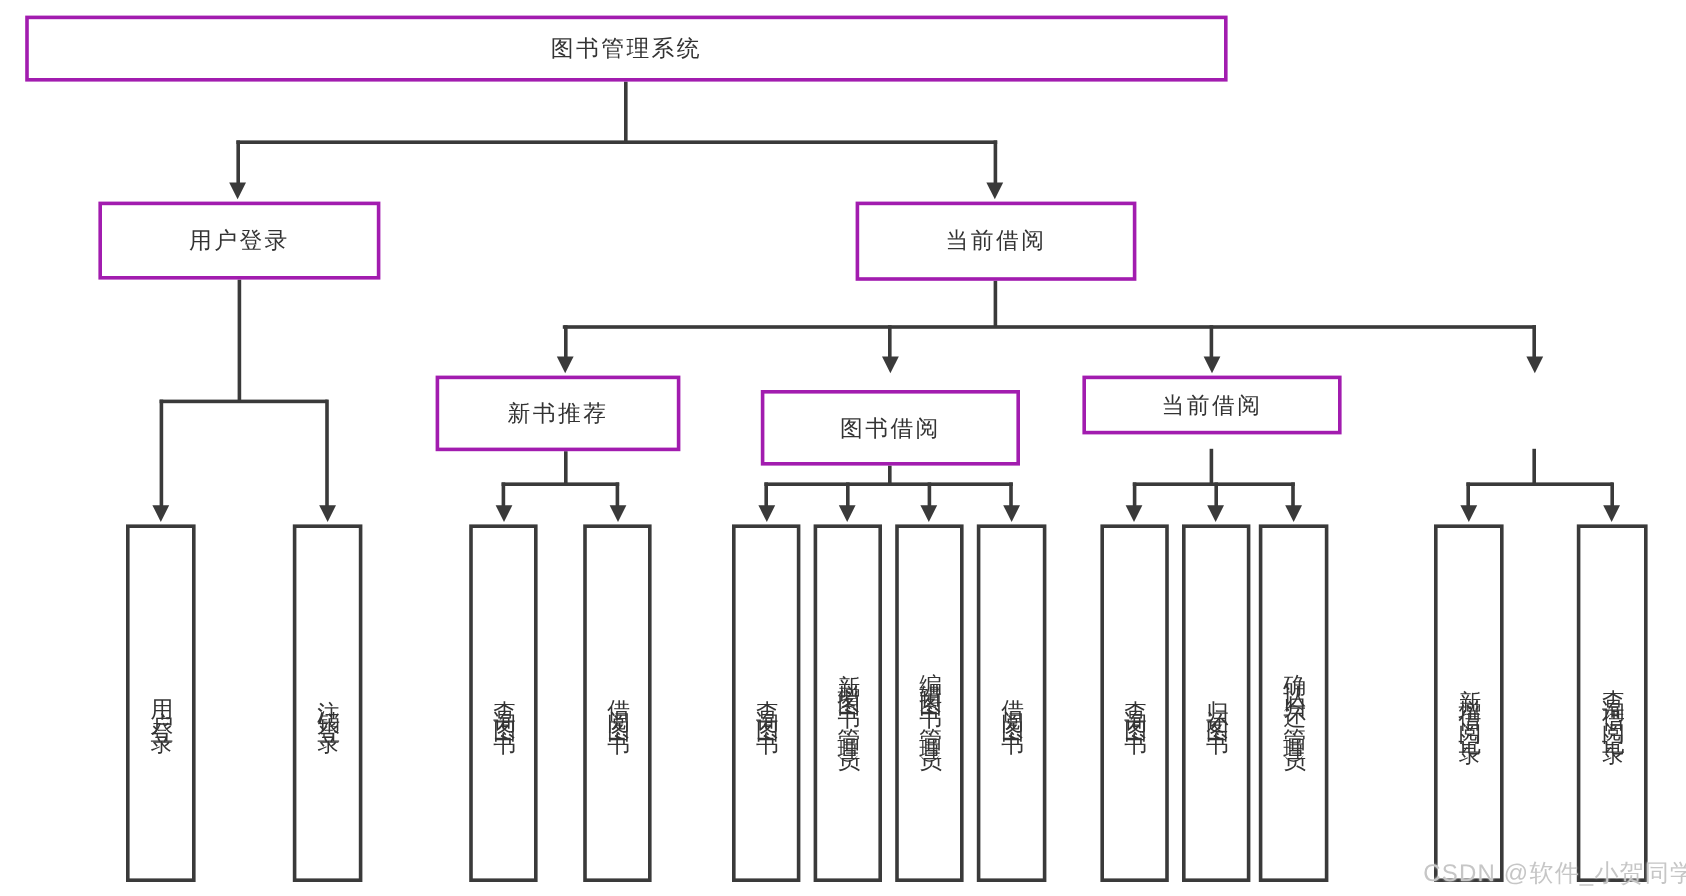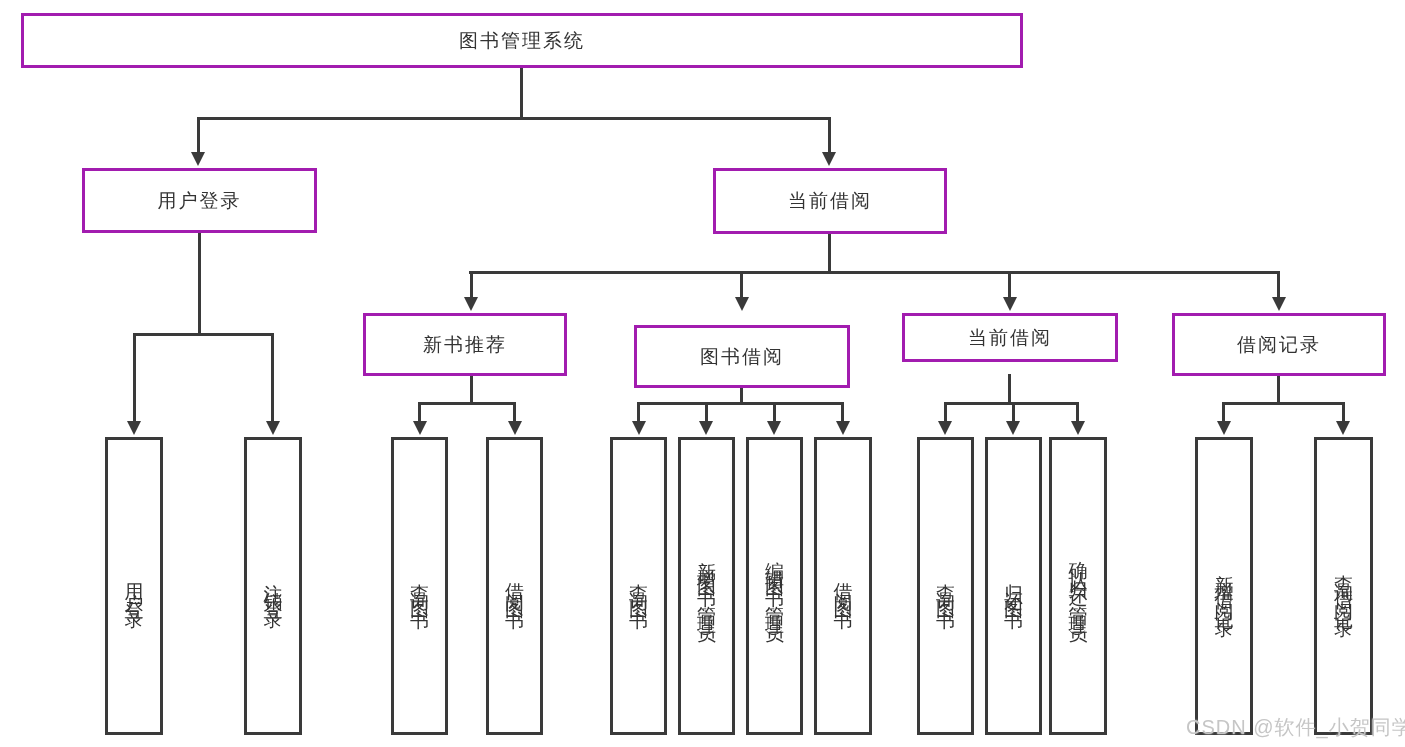--- a/index.html
+++ b/index.html
@@ -64,21 +64,20 @@
   <i class="vl" style="left:740px;top:271px;height:27px;"></i>
   <i class="ar" style="left:735px;top:297px;"></i>
   <i class="vl" style="left:1008px;top:271px;height:27px;"></i>
   <i class="ar" style="left:1003px;top:297px;"></i>
   <i class="vl" style="left:1277px;top:271px;height:27px;"></i>
   <i class="ar" style="left:1272px;top:297px;"></i>
 
   <div class="node" style="left:363px;top:313px;width:204px;height:63px;">新书推荐</div>
   <div class="node" style="left:634px;top:313px;width:216px;height:63px;margin-top:12px;">图书借阅</div>
   <div class="node" style="left:902px;top:313px;width:216px;height:49px;">当前借阅</div>
-  <div class="node" style="left:1172px;top:313px;width:214px;height:63px;">借阅记录</div>
 
   <i class="vl" style="left:470px;top:374px;height:30px;"></i>
   <i class="vl" style="left:740px;top:374px;height:30px;"></i>
   <i class="vl" style="left:1008px;top:374px;height:30px;"></i>
   <i class="vl" style="left:1277px;top:374px;height:30px;"></i>
 
   <i class="hl" style="left:418px;top:402px;width:98px;"></i>
   <i class="hl" style="left:637px;top:402px;width:207px;"></i>
   <i class="hl" style="left:944px;top:402px;width:135px;"></i>
   <i class="hl" style="left:1222px;top:402px;width:122px;"></i>

